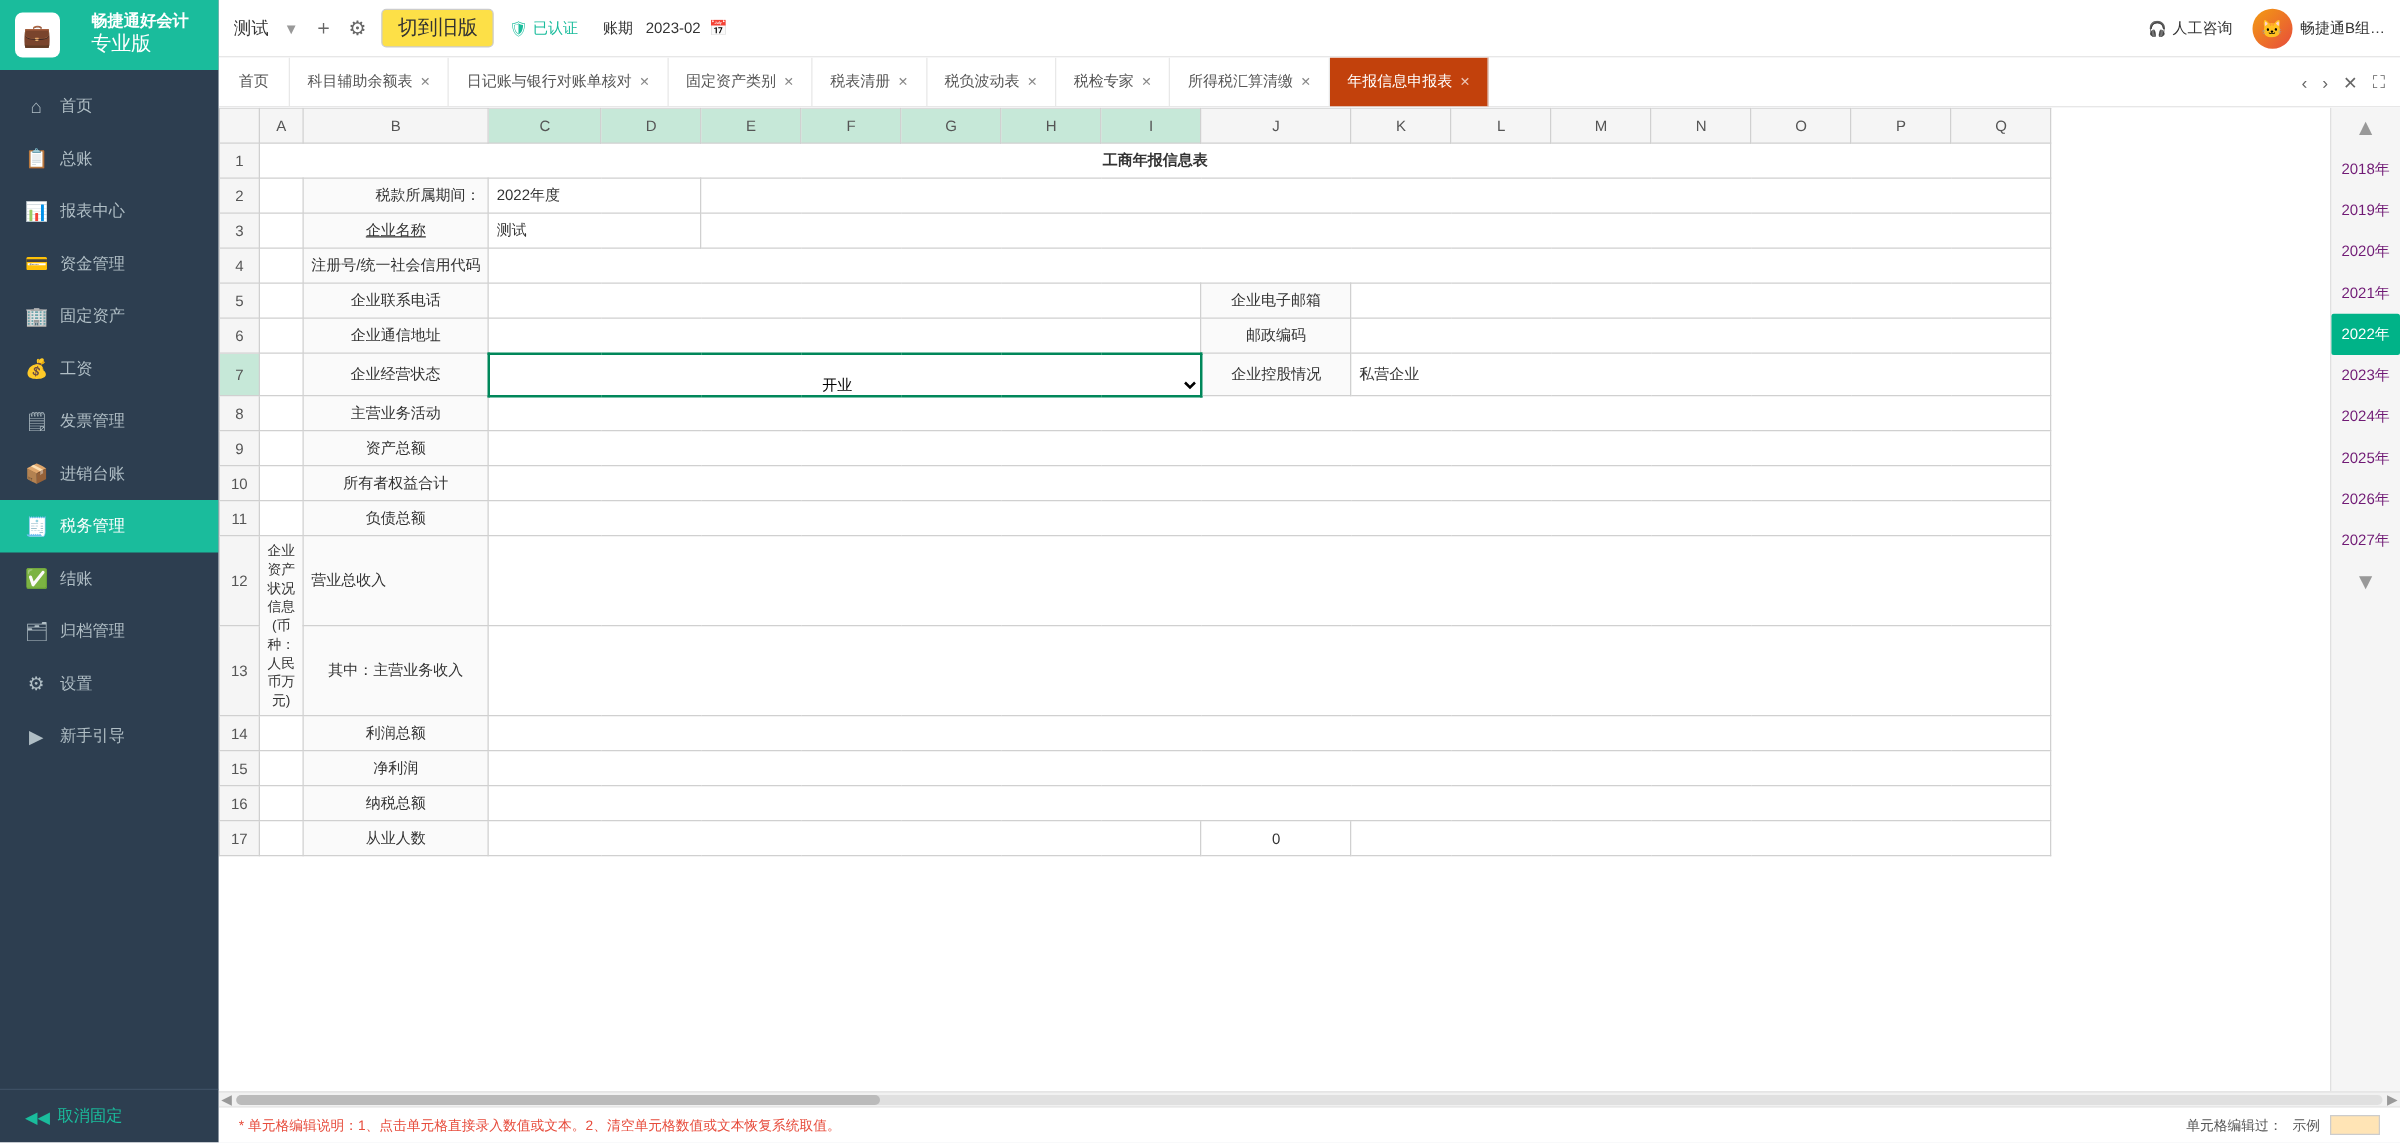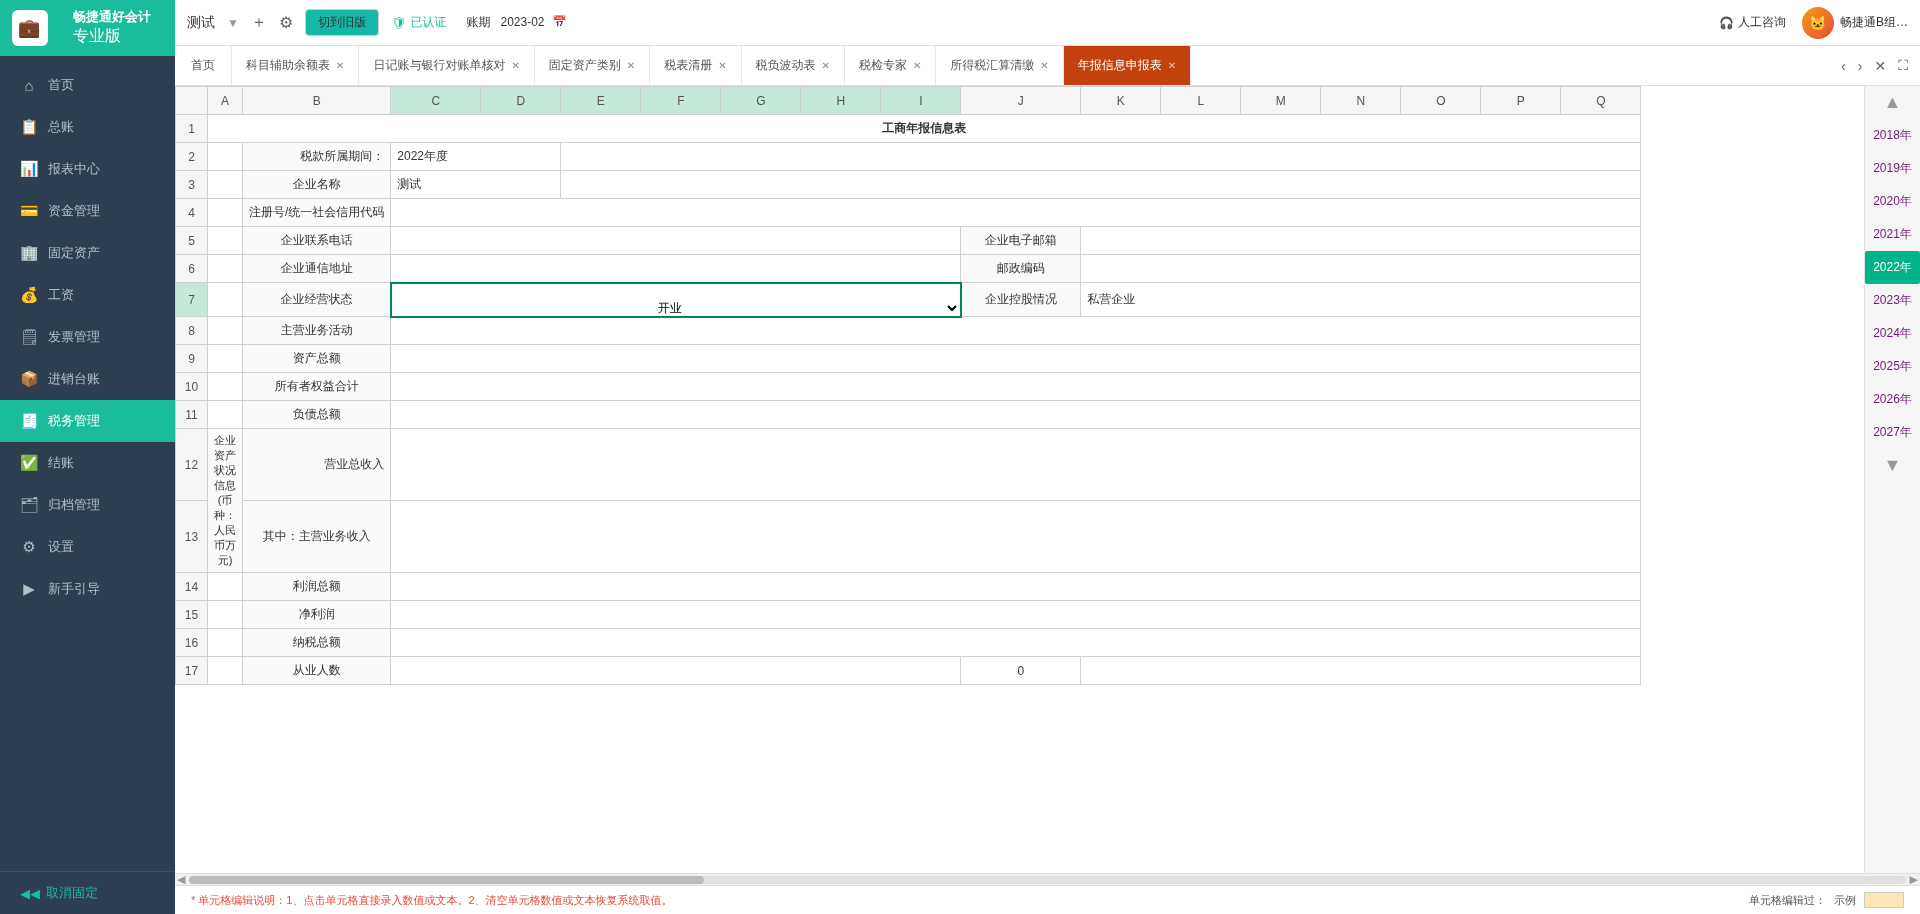--- a/index.html
+++ b/index.html
@@ -87,25 +87,25 @@
       gap: 12px;
       border-bottom: 1px solid #e0e0e0;
       flex-shrink: 0;
     }
     .topbar-company { font-size: 14px; color: #333; font-weight: 500; }
     .topbar-arrow { color: #999; font-size: 12px; }
     .topbar-add { color: #666; font-size: 16px; cursor: pointer; }
     .topbar-settings { color: #666; font-size: 16px; cursor: pointer; }
     .topbar-switch-btn {
       border: 1px solid #ccc;
-      background: #14b8a6;
+      background: #fde047;
       padding: 4px 12px;
       border-radius: 4px;
       cursor: pointer;
-      font-size: 12px;
+      font-size: 16px;
       color: #333;
     }
     .topbar-certified {
       display: flex;
       align-items: center;
       gap: 4px;
       color: #1abc9c;
       font-size: 12px;
     }
     .topbar-period { font-size: 12px; color: #333; margin-left: 8px; }
@@ -575,21 +575,21 @@
               <td class="row-header">2</td>
               <td class="cell-value"></td>
               <td class="cell-label" style="text-align:right;">税款所属期间：</td>
               <td colspan="2" class="cell-value">2022年度</td>
               <td colspan="13" class="cell-value"></td>
             </tr>
 
             <tr>
               <td class="row-header">3</td>
               <td class="cell-value"></td>
-              <td class="cell-label" style="text-align:center;">企业名称</td>
+              <td class="cell-label" style="text-align:center;text-decoration:underline;">企业名称</td>
               <td colspan="2" class="cell-value">测试</td>
               <td colspan="13" class="cell-value"></td>
             </tr>
 
             <tr>
               <td class="row-header">4</td>
               <td class="cell-value"></td>
               <td class="cell-label" style="text-align:center;">注册号/统一社会信用代码</td>
               <td colspan="15" class="cell-value"></td>
             </tr>
@@ -655,21 +655,21 @@
             <tr>
               <td class="row-header">11</td>
               <td class="cell-value"></td>
               <td class="cell-label" style="text-align:center;">负债总额</td>
               <td colspan="15" class="cell-value"></td>
             </tr>
 
             <tr>
               <td class="row-header">12</td>
               <td rowspan="2" class="merged-label" style="font-size:11px; white-space:normal; text-align:center; vertical-align:middle;">企业资产状况信息(币种：人民币万元)</td>
-              <td class="cell-label" style="text-align:right;margin-top:32px;">营业总收入</td>
+              <td class="cell-label" style="text-align:left;margin-top:32px;">营业总收入</td>
               <td colspan="15" class="cell-value"></td>
             </tr>
 
             <tr>
               <td class="row-header">13</td>
               <td class="cell-label" style="text-align:center;">其中：主营业务收入</td>
               <td colspan="15" class="cell-value"></td>
             </tr>
 
             <tr>

